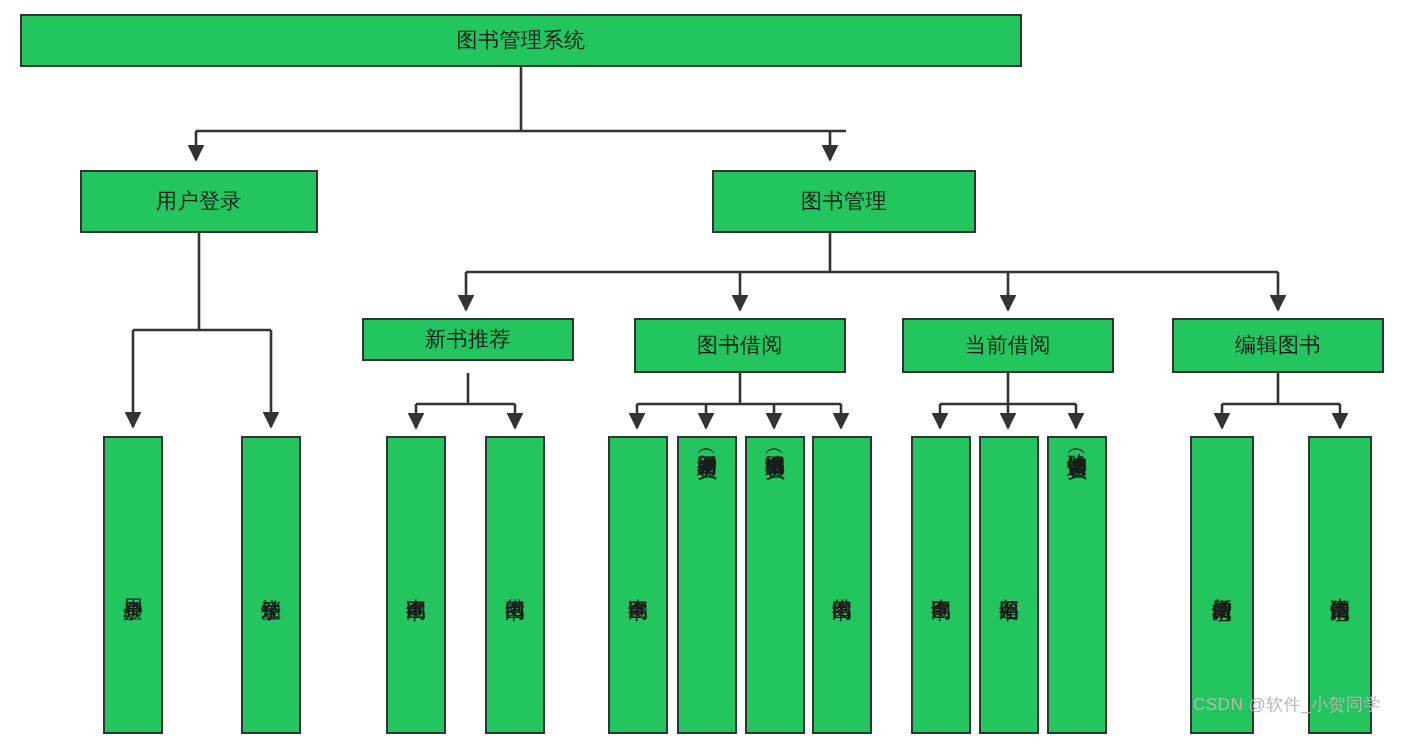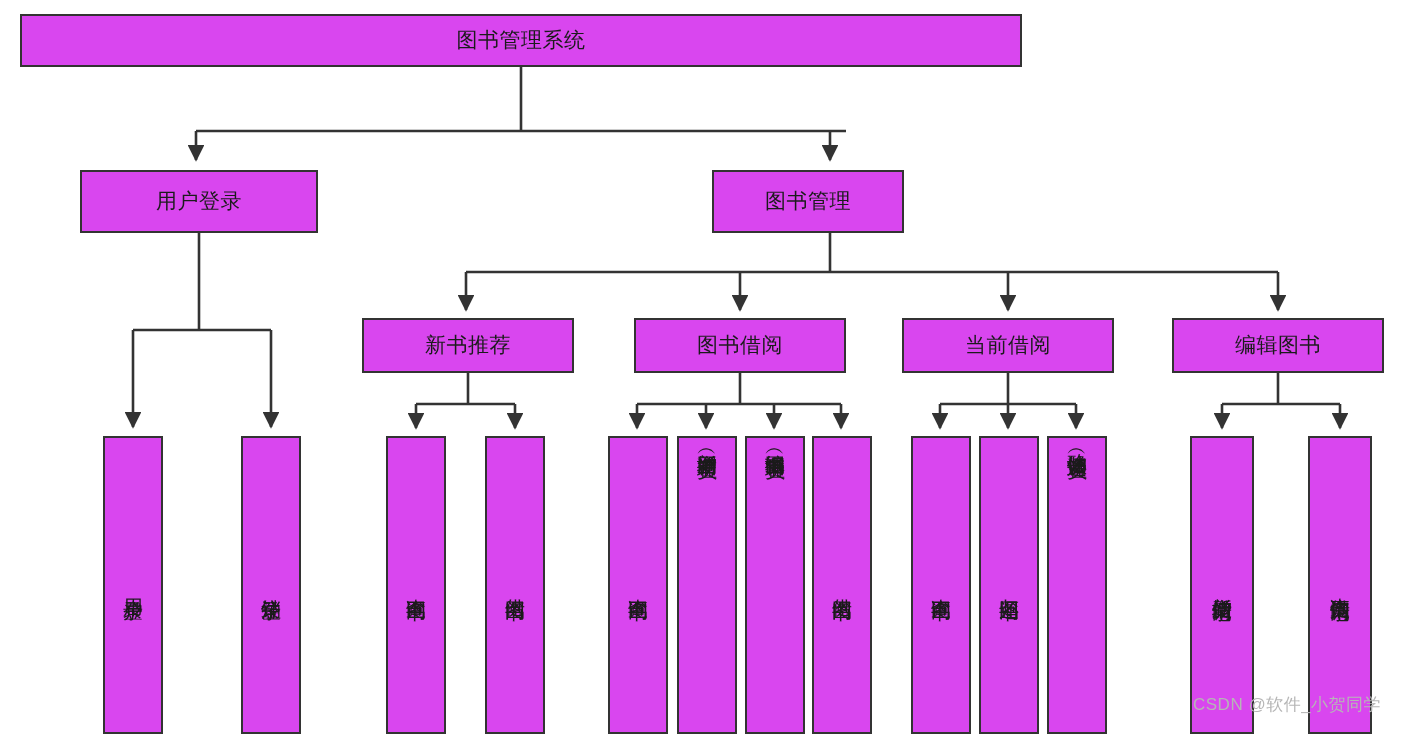--- a/index.html
+++ b/index.html
@@ -21,21 +21,21 @@
     position: absolute;
     left: 0;
     top: 0;
     width: 1405px;
     height: 747px;
     pointer-events: none;
   }
   .node {
     position: absolute;
     box-sizing: border-box;
-    background: #d946ef;
+    background: #22c55e;
     border: 2.5px solid #333333;
     display: flex;
     align-items: center;
     justify-content: center;
     color: #1b1b1b;
   }
   .node-label {
     font-size: 21px;
     line-height: 1.15;
     letter-spacing: 0.5px;
@@ -124,25 +124,25 @@
     </g>
   </svg>
 
   <div class="node" style="left:20px; top:14px; width:1002px; height:53px;">
     <span class="node-label">图书管理系统</span>
   </div>
 
   <div class="node" style="left:80px; top:170px; width:238px; height:63px;">
     <span class="node-label">用户登录</span>
   </div>
-  <div class="node" style="left:712px; top:170px; width:192px; height:63px;">
+  <div class="node" style="left:712px; top:170px; width:264px; height:63px;">
     <span class="node-label">图书管理</span>
   </div>
 
-  <div class="node" style="left:362px; top:318px; width:212px; height:55px;align-items:center;">
+  <div class="node" style="left:362px; top:318px; width:212px; height:43px;align-items:center;">
     <span class="node-label">新书推荐</span>
   </div>
   <div class="node" style="left:634px; top:318px; width:212px; height:55px;">
     <span class="node-label">图书借阅</span>
   </div>
   <div class="node" style="left:902px; top:318px; width:212px; height:55px;">
     <span class="node-label">当前借阅</span>
   </div>
   <div class="node" style="left:1172px; top:318px; width:212px; height:55px;">
     <span class="node-label">编辑图书</span>

